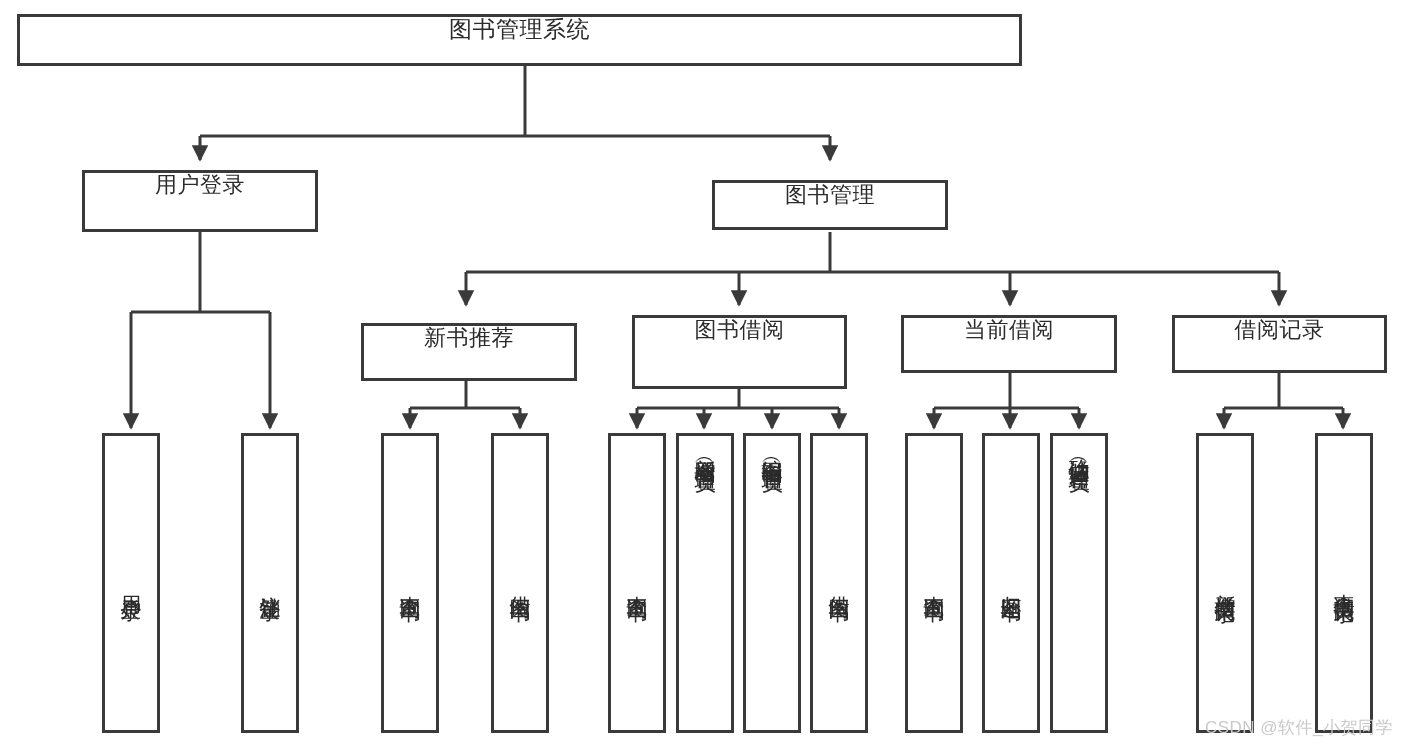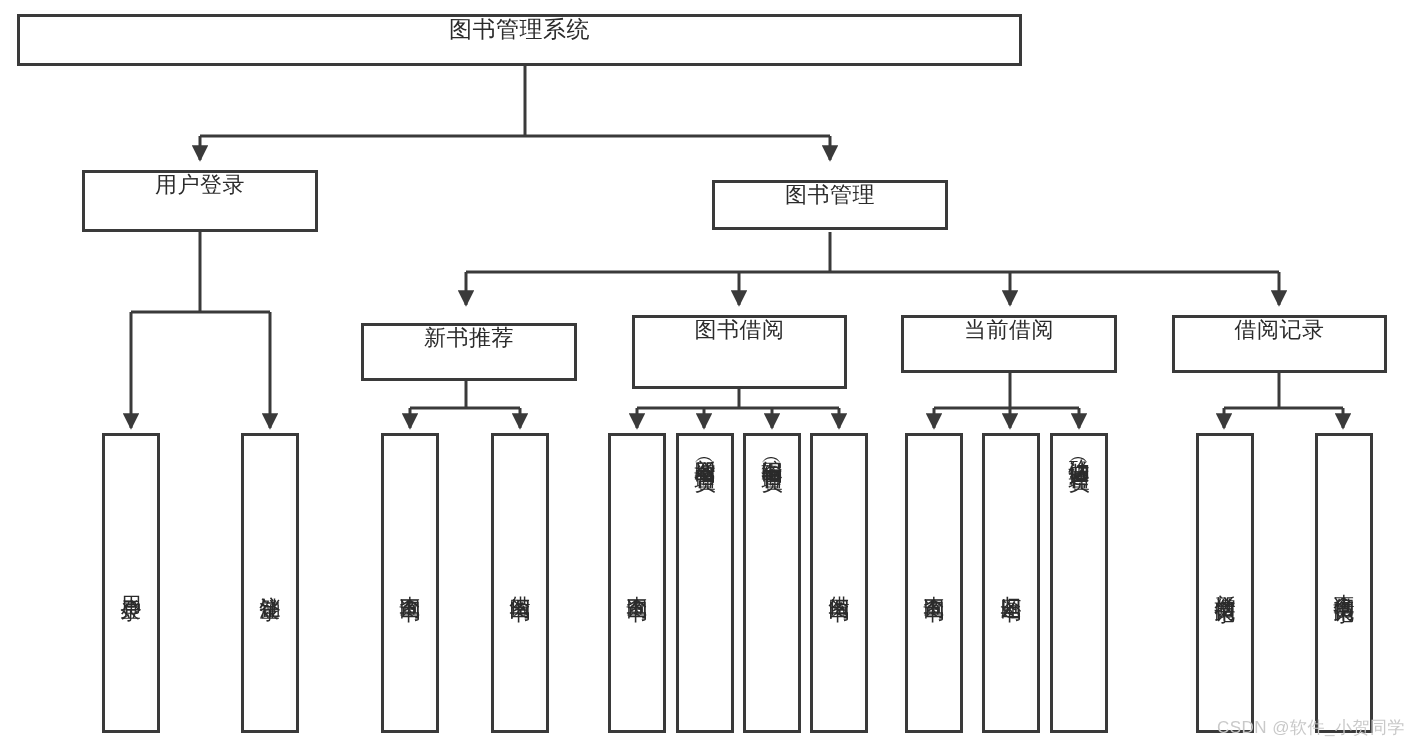--- a/index.html
+++ b/index.html
@@ -60,21 +60,21 @@
     font-size: 21px;
     line-height: 1.05;
     letter-spacing: 2px;
     white-space: nowrap;
     margin: 0 auto;
   }
   .node.v.toptext { align-items: flex-start; }
   .node.v.midtext { align-items: center; padding-top: 0; }
   #watermark {
     position: absolute;
-    right: 0;
+    right: 12px;
     bottom: 8px;
     font-size: 17px;
     color: #c9c9c9;
     letter-spacing: 0.5px;
     z-index: 3;
     white-space: nowrap;
   }
 </style>
 </head>
 <body>

